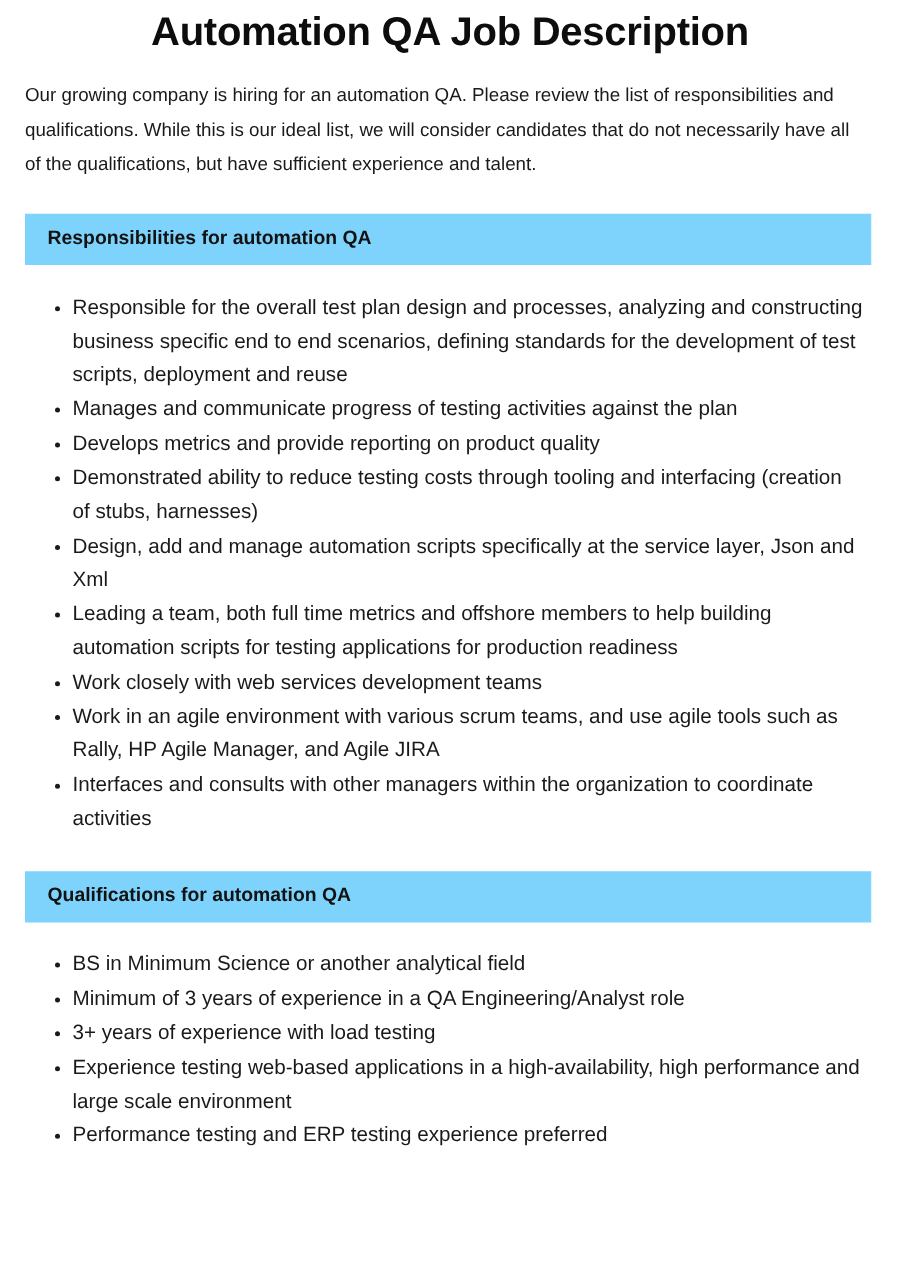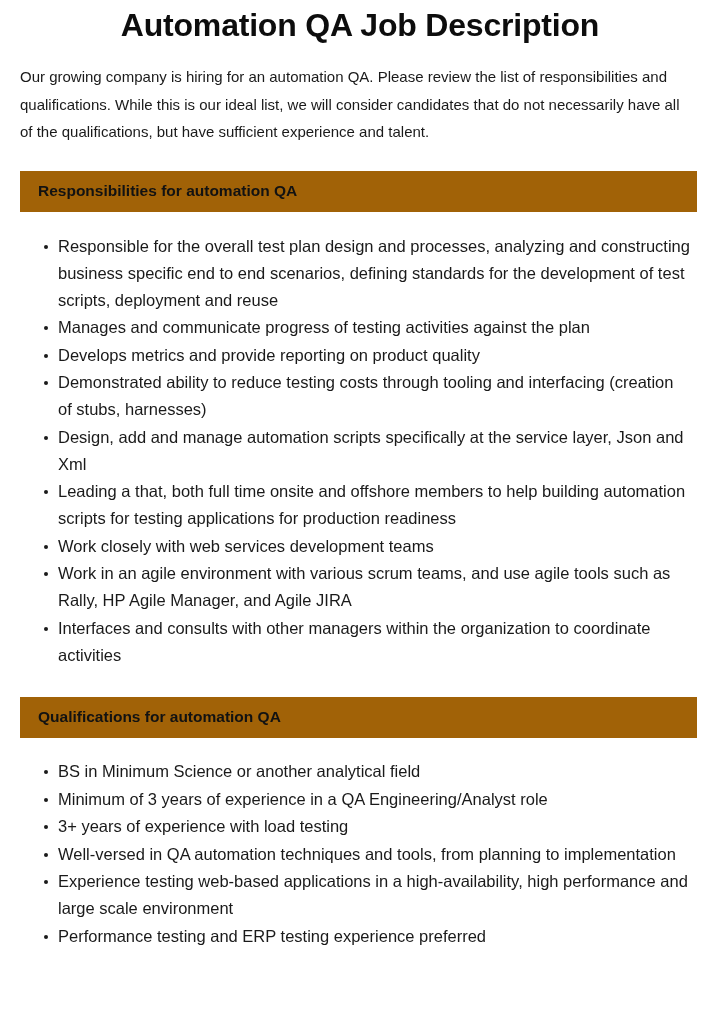--- a/index.html
+++ b/index.html
@@ -34,21 +34,21 @@
     padding: 21px 30px 0 20px;
     font-size: 15px;
     line-height: 27.5px;
     color: #1a1a1a;
   }
   .section {
     margin: 0;
     padding: 0;
   }
   .section-header {
-    background: #a16207;
+    background: #7dd3fc;
     margin: 0 23px 0 20px;
     padding: 11px 0 12px 18px;
     font-size: 15.5px;
     font-weight: bold;
     color: #121212;
     line-height: 18px;
   }
   .section-gap-resp {
     height: 25px;
   }
@@ -92,34 +92,33 @@
   <div class="section">
     <div class="section-gap-resp"></div>
     <div class="section-header">Responsibilities for automation QA</div>
     <div style="height:21px"></div>
     <ul class="bullet-list">
       <li>Responsible for the overall test plan design and processes, analyzing and constructing business specific end to end scenarios, defining standards for the development of test scripts, deployment and reuse</li>
       <li>Manages and communicate progress of testing activities against the plan</li>
       <li>Develops metrics and provide reporting on product quality</li>
       <li>Demonstrated ability to reduce testing costs through tooling and interfacing (creation of stubs, harnesses)</li>
       <li>Design, add and manage automation scripts specifically at the service layer, Json and Xml</li>
-      <li>Leading a that, both full time onsite and offshore members to help building automation scripts for testing applications for production readiness</li>
+      <li>Leading a team, both full time metrics and offshore members to help building automation scripts for testing applications for production readiness</li>
       <li>Work closely with web services development teams</li>
       <li>Work in an agile environment with various scrum teams, and use agile tools such as Rally, HP Agile Manager, and Agile JIRA</li>
       <li>Interfaces and consults with other managers within the organization to coordinate activities</li>
     </ul>
   </div>
 
   <div class="section">
     <div class="section-gap-qual"></div>
     <div class="section-header">Qualifications for automation QA</div>
     <div style="height:20px"></div>
     <ul class="bullet-list">
       <li>BS in Minimum Science or another analytical field</li>
       <li>Minimum of 3 years of experience in a QA Engineering/Analyst role</li>
       <li>3+ years of experience with load testing</li>
-      <li>Well-versed in QA automation techniques and tools, from planning to implementation</li>
       <li>Experience testing web-based applications in a high-availability, high performance and large scale environment</li>
       <li>Performance testing and ERP testing experience preferred</li>
     </ul>
   </div>
 
 </div>
 
 </body></html>

